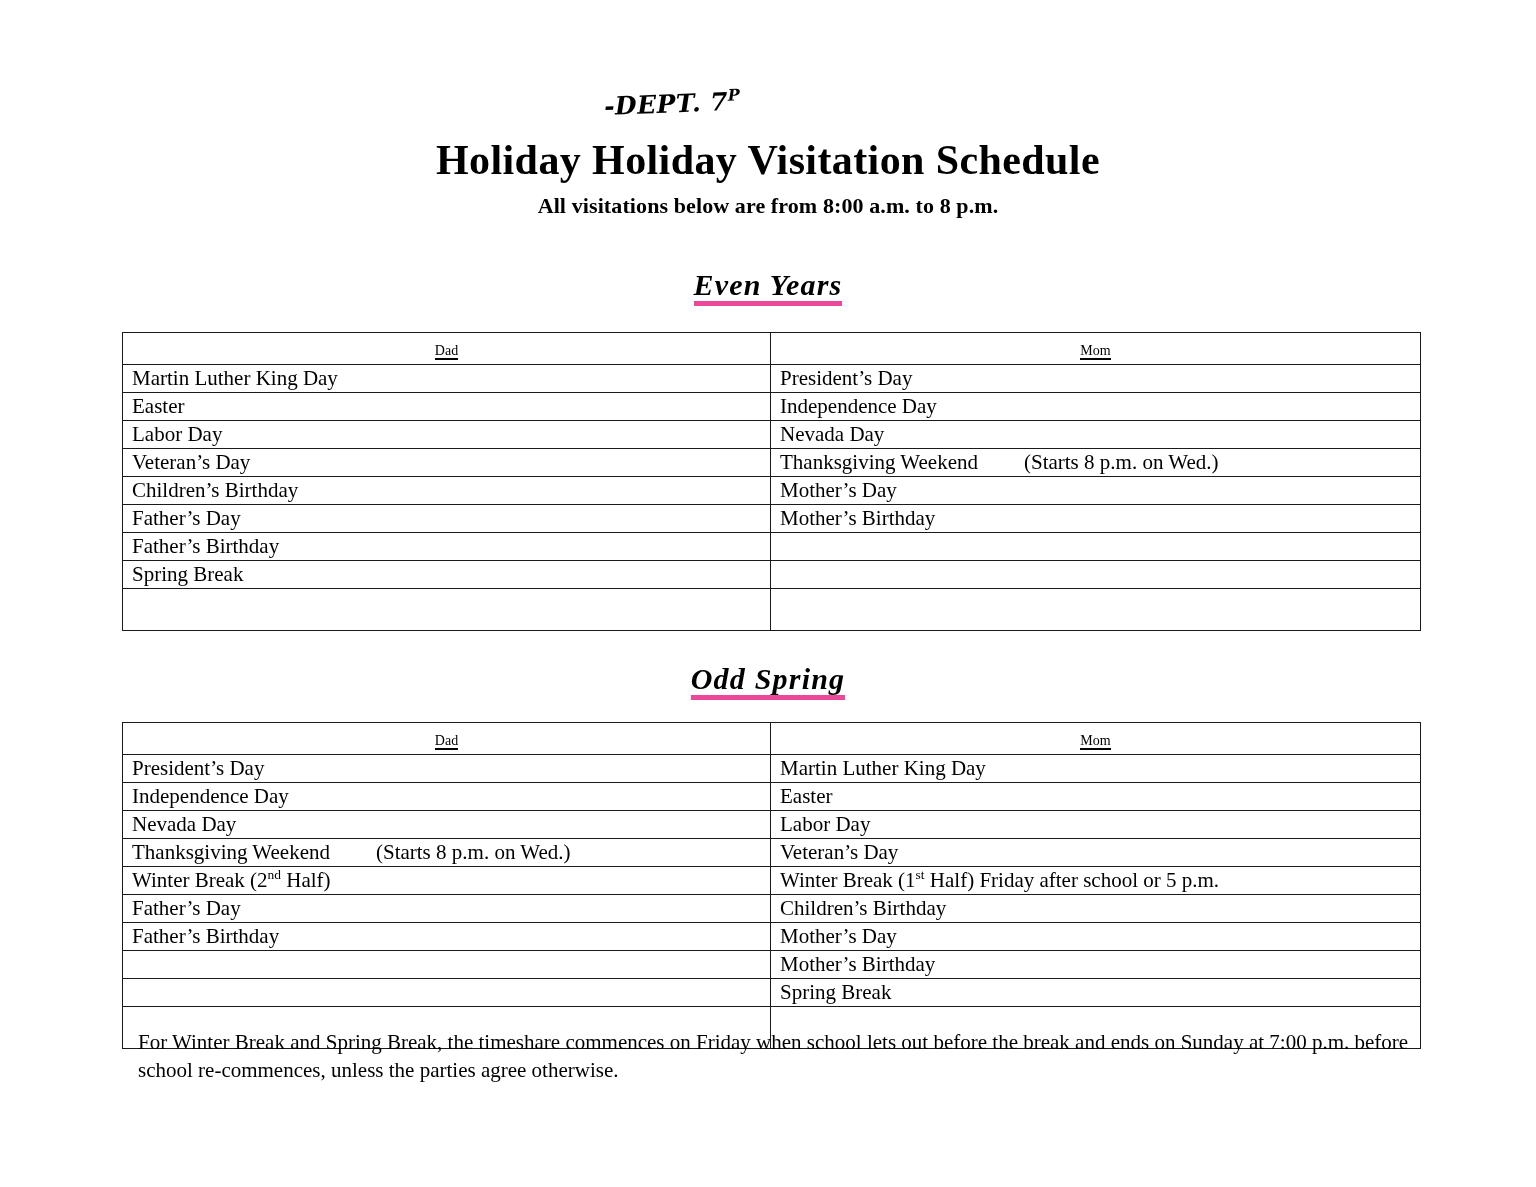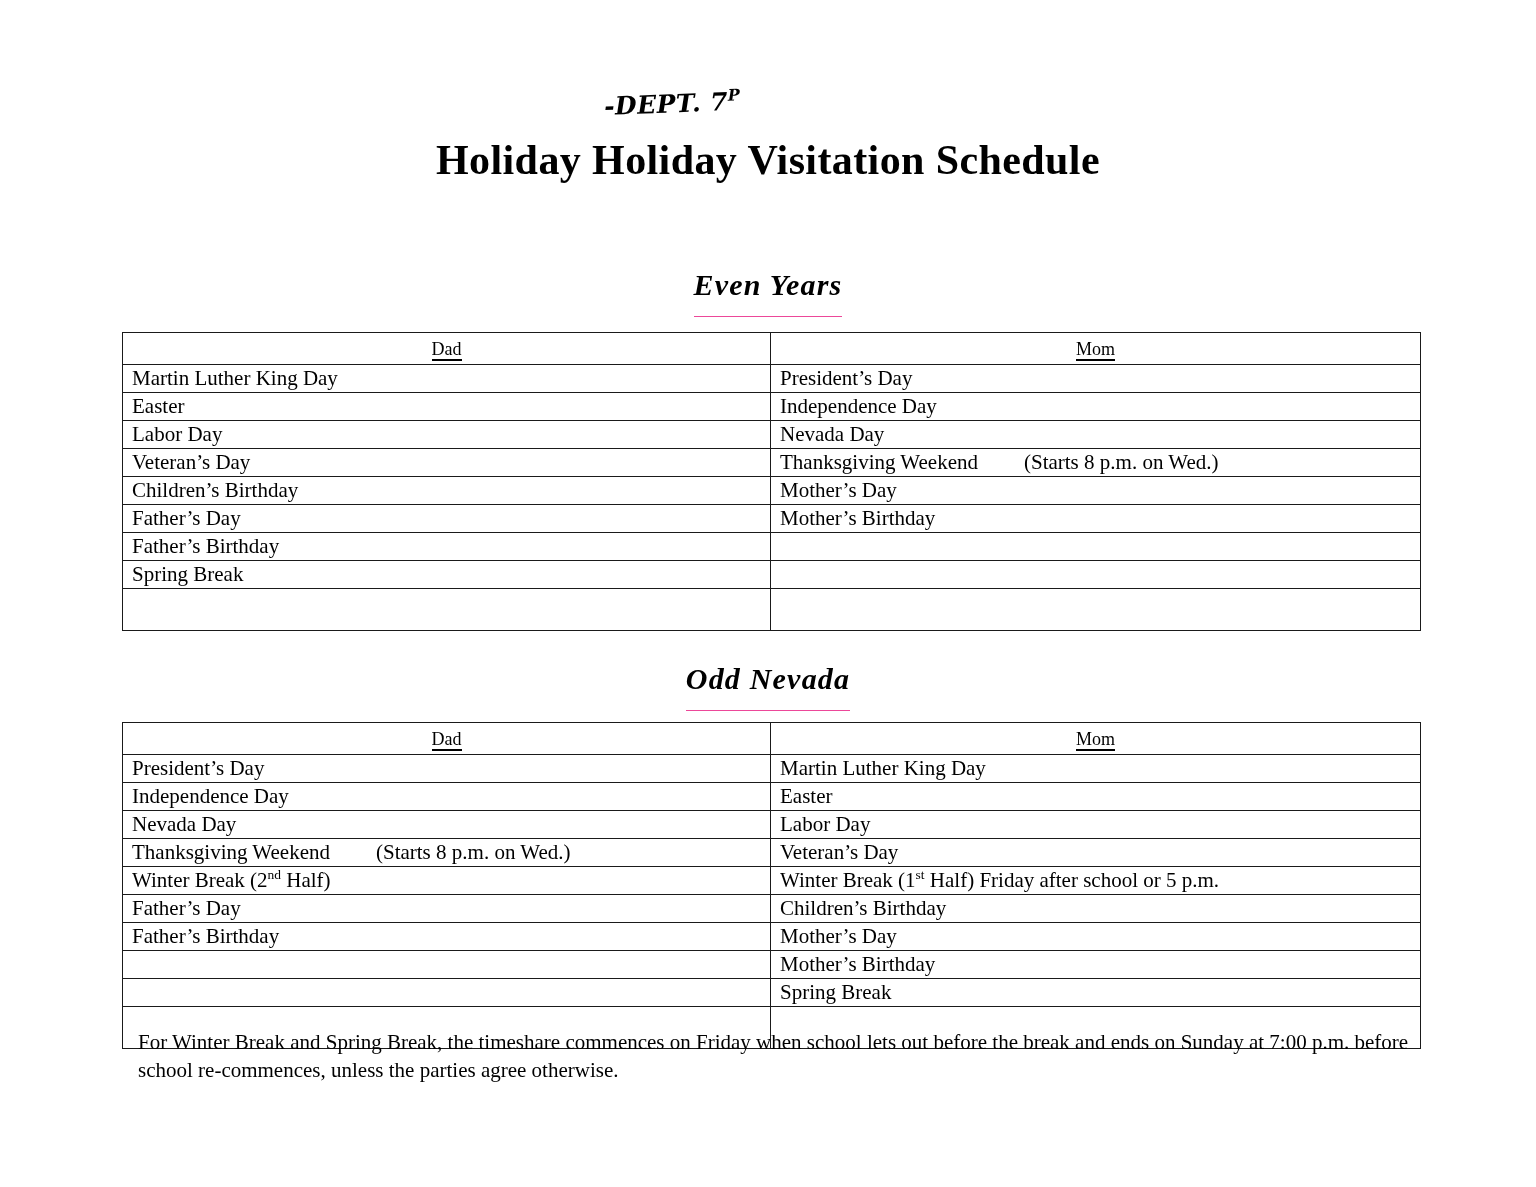--- a/index.html
+++ b/index.html
@@ -66,22 +66,22 @@
     position: absolute;
     left: 0;
     right: 0;
     text-align: center;
     font-size: 30px;
     font-weight: 700;
     font-style: italic;
     letter-spacing: 1.2px;
   }
   .section-title span {
-    border-bottom: 1px solid #ec4899;
-    padding-bottom: 15px;
+    border-bottom: 5px solid #ec4899;
+    padding-bottom: 0;
   }
   #even-years-title { top: 268px; }
   #odd-years-title  { top: 662px; }
 
   
   .sched-table {
     position: absolute;
     left: 122px;
     width: 1298px;
     border-collapse: collapse;
@@ -102,21 +102,21 @@
     white-space: nowrap;
     overflow: hidden;
   }
   .sched-table thead th {
     height: 31px;
     text-align: center;
     padding-left: 0;
   }
   .sched-table thead th span.colhead {
     border-bottom: 2px solid #000;
-    font-size: 18px;
+    font-size: 14px;
   }
   .sched-table col.c-dad { width: 648px; }
   .sched-table col.c-mom { width: 650px; }
 
   .spacer-row td { height: 41px; }
 
   .cell-gap { display: inline-block; width: 46px; }
   sup { font-size: 0.64em; vertical-align: super; line-height: 0; }
 
   
@@ -131,20 +131,21 @@
   }
 </style>
 </head>
 <body>
 
 <div class="page">
 
   <div class="handwriting"><span>-DEPT. 7</span><span class="hw-sup">P</span></div>
 
   <div class="doc-title">Holiday Holiday Visitation Schedule</div>
+  <div class="doc-subtitle">All visitations below are from 8:00 a.m. to 8 p.m.</div>
 
   <div class="section-title" id="even-years-title"><span>Even Years</span></div>
 
   <table class="sched-table" id="even-years-table">
     <colgroup>
         <col class="c-dad">
         <col class="c-mom">
       </colgroup>
     <thead>
       <tr>
@@ -185,21 +186,21 @@
           <td>Spring Break</td>
           <td></td>
         </tr>
         <tr class="spacer-row">
           <td></td>
           <td></td>
         </tr>
       </tbody>
   </table>
 
-  <div class="section-title" id="odd-years-title"><span>Odd Nevada</span></div>
+  <div class="section-title" id="odd-years-title"><span>Odd Spring</span></div>
 
   <table class="sched-table" id="odd-years-table">
     <colgroup>
         <col class="c-dad">
         <col class="c-mom">
       </colgroup>
     <thead>
       <tr>
         <th><span class="colhead">Dad</span></th>
         <th><span class="colhead">Mom</span></th>

